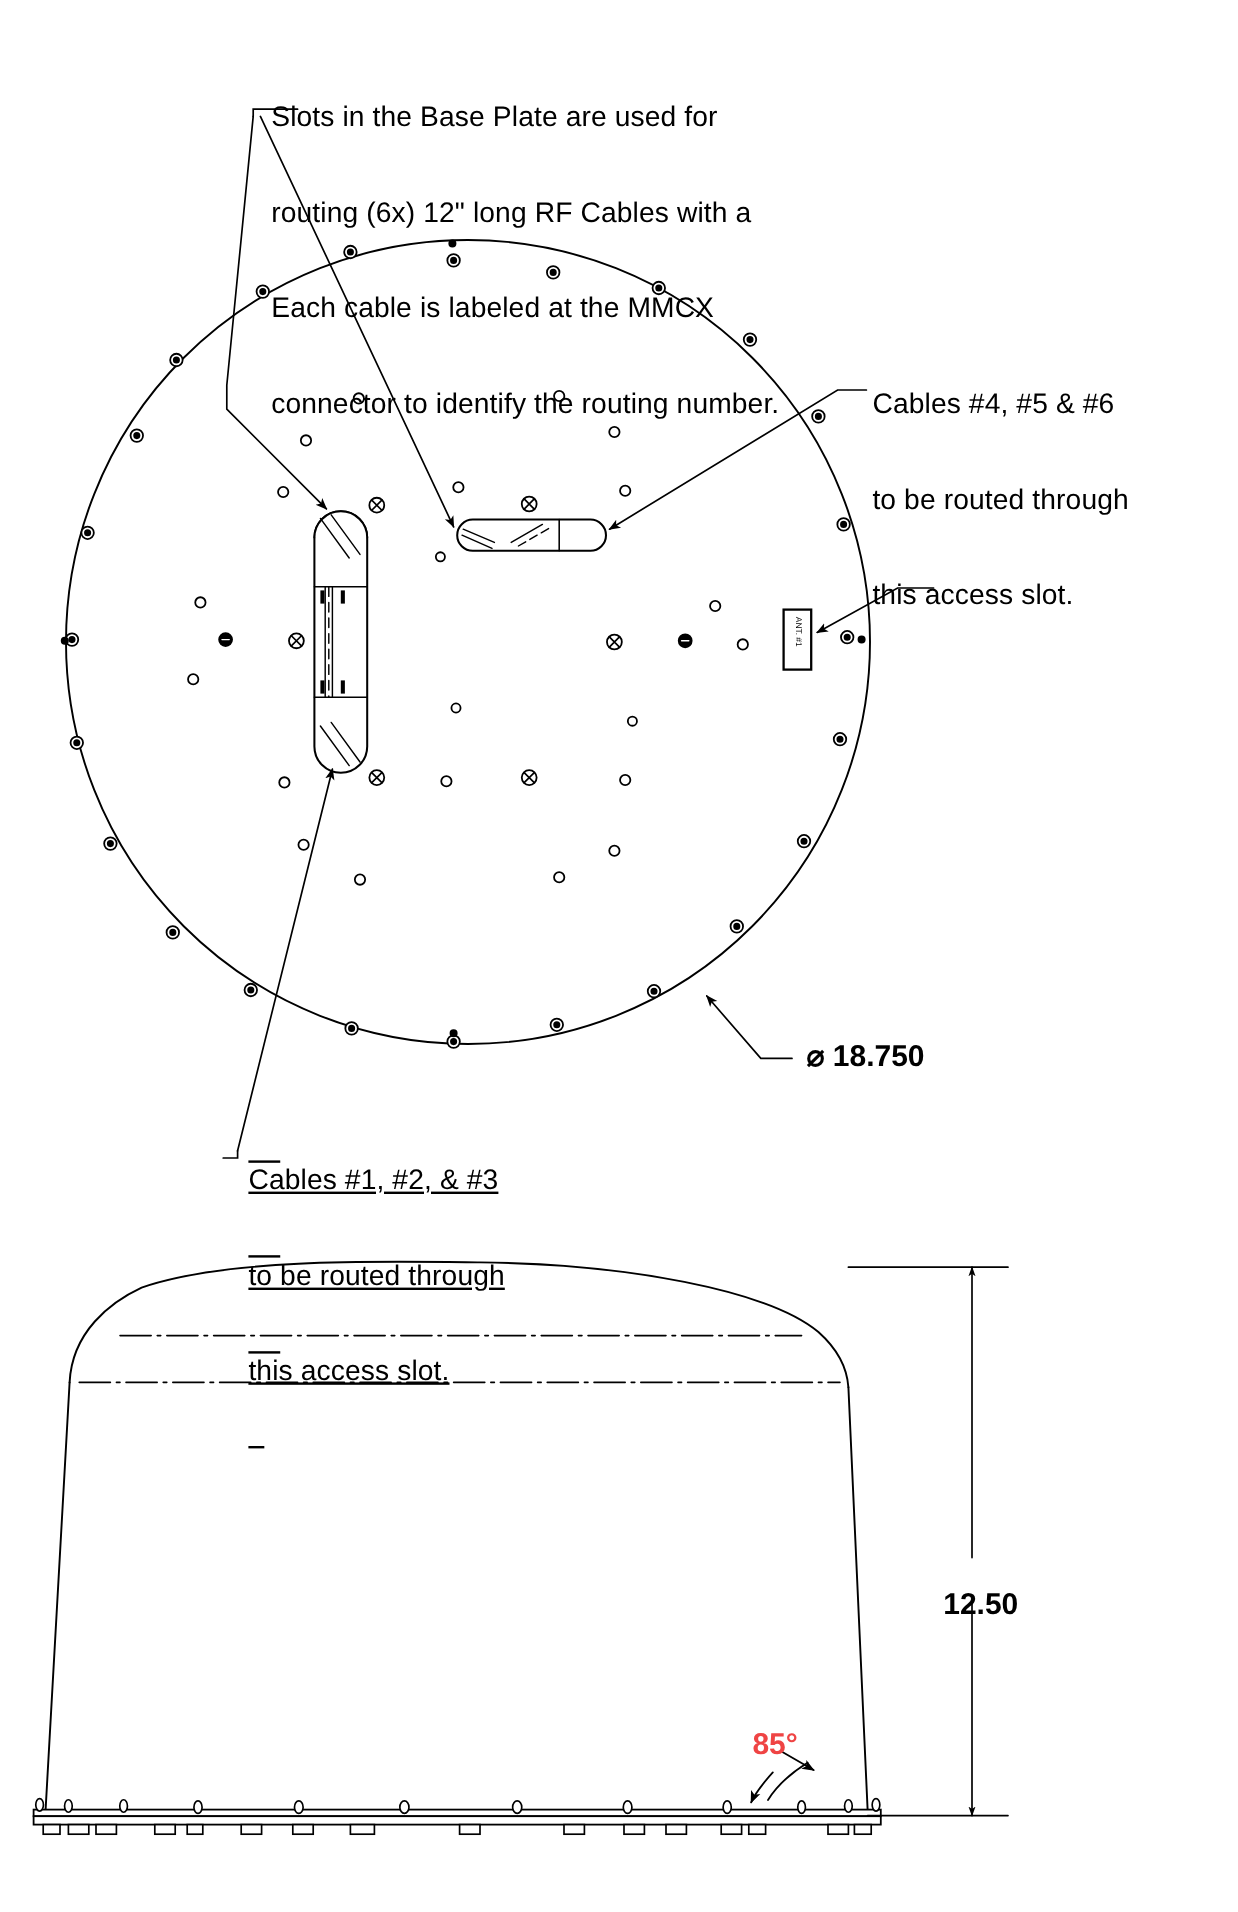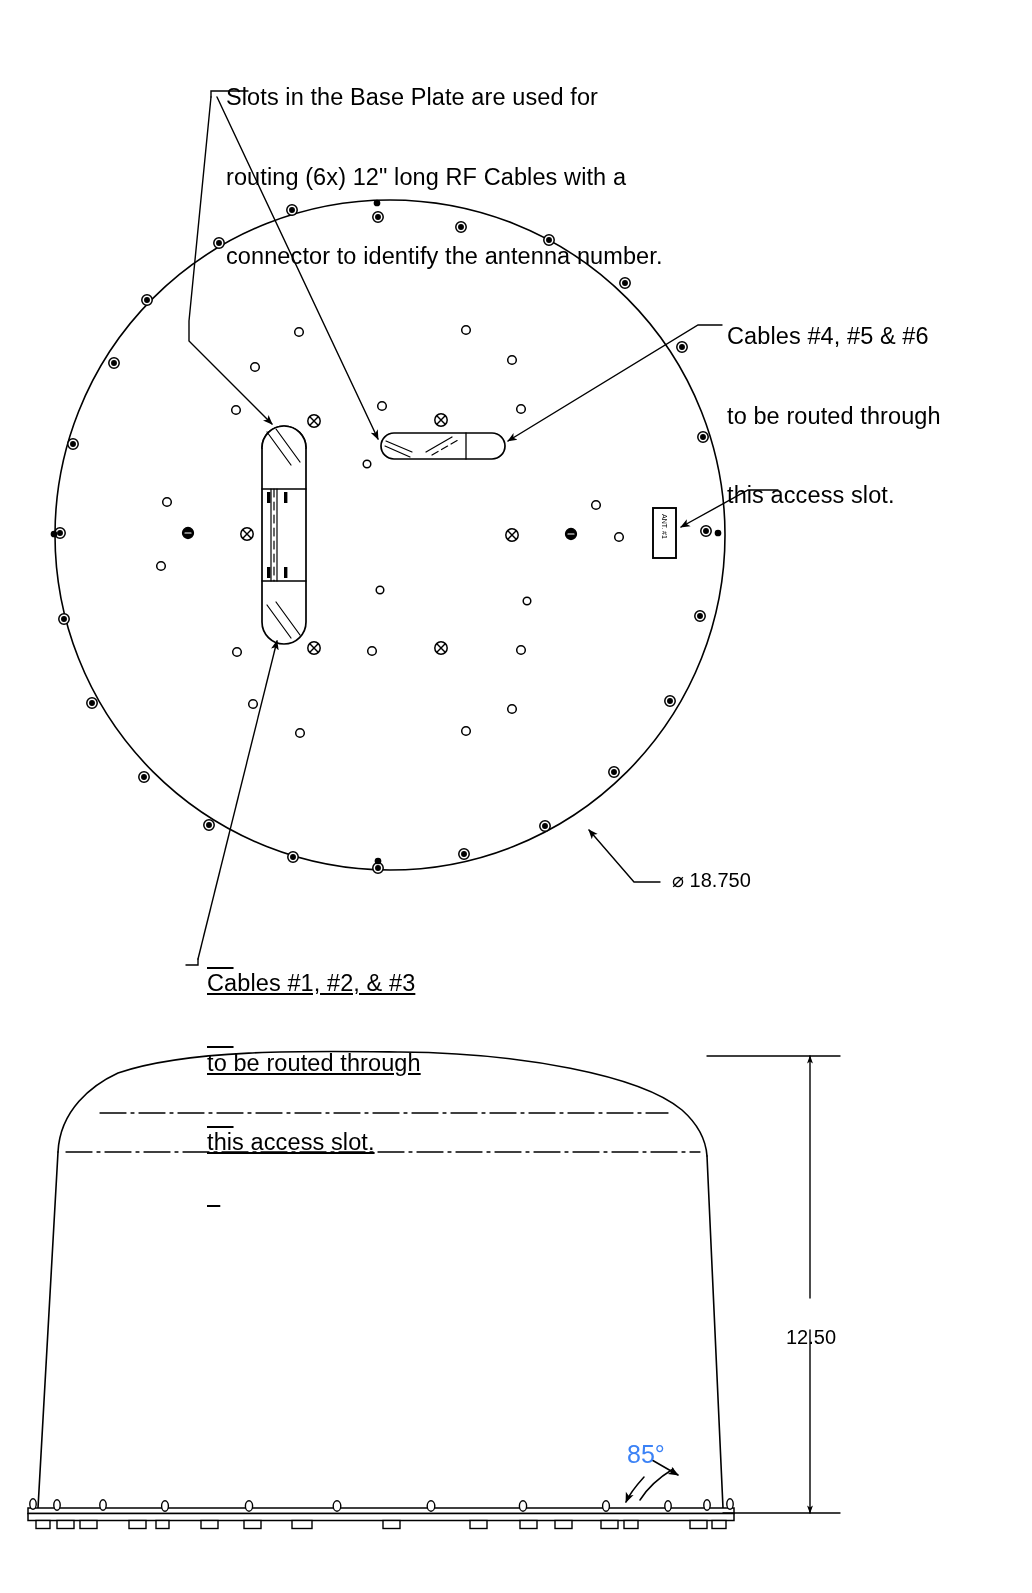--- a/index.html
+++ b/index.html
@@ -29,31 +29,33 @@
     font-family: "Liberation Sans", sans-serif;
     font-size: 23.5px;
     line-height: 26.5px;
     color: #000000;
     white-space: pre;
     letter-spacing: 0.1px;
   }
   .dim {
     position: absolute;
     font-family: "Liberation Sans", sans-serif;
-    font-size: 20px;
+    font-size: 25px;
     line-height: 28px;
     color: #000000;
     white-space: pre;
+    font-weight: bold;
   }
   .anglebl {
     position: absolute;
     font-family: "Liberation Sans", sans-serif;
     font-size: 25px;
-    color: #3b82f6;
+    color: #ef4444;
     white-space: pre;
+    font-weight: bold;
   }
   .antlabeltext {
     position: absolute;
     font-family: "Liberation Sans", sans-serif;
     font-size: 7px;
     color: #000000;
     white-space: pre;
     transform-origin: 0 0;
   }
 </style>
@@ -317,21 +319,22 @@
         <line x1="810" y1="1056" x2="810" y2="1298" marker-start="url(#arrowDim)"></line>
         <line x1="810" y1="1330" x2="810" y2="1513" marker-end="url(#arrowDim)"></line>
       </g>
 
     </g>
   </svg>
 
   <div class="note" style="left:226px; top:31px;">
     <div>Slots in the Base Plate are used for</div>
     <div>routing (6x) 12" long RF Cables with a</div>
-    <div>connector to identify the antenna number.</div>
+    <div>Each cable is labeled at the MMCX</div>
+    <div>connector to identify the routing number.</div>
   </div>
 
   <div class="note" style="left:727px; top:270px;">
     <div>Cables #4, #5 &amp; #6</div>
     <div>to be routed through</div>
     <div>this access slot.</div>
   </div>
 
 
   <div class="note" style="left:207px; top:917px;text-decoration:underline;">

